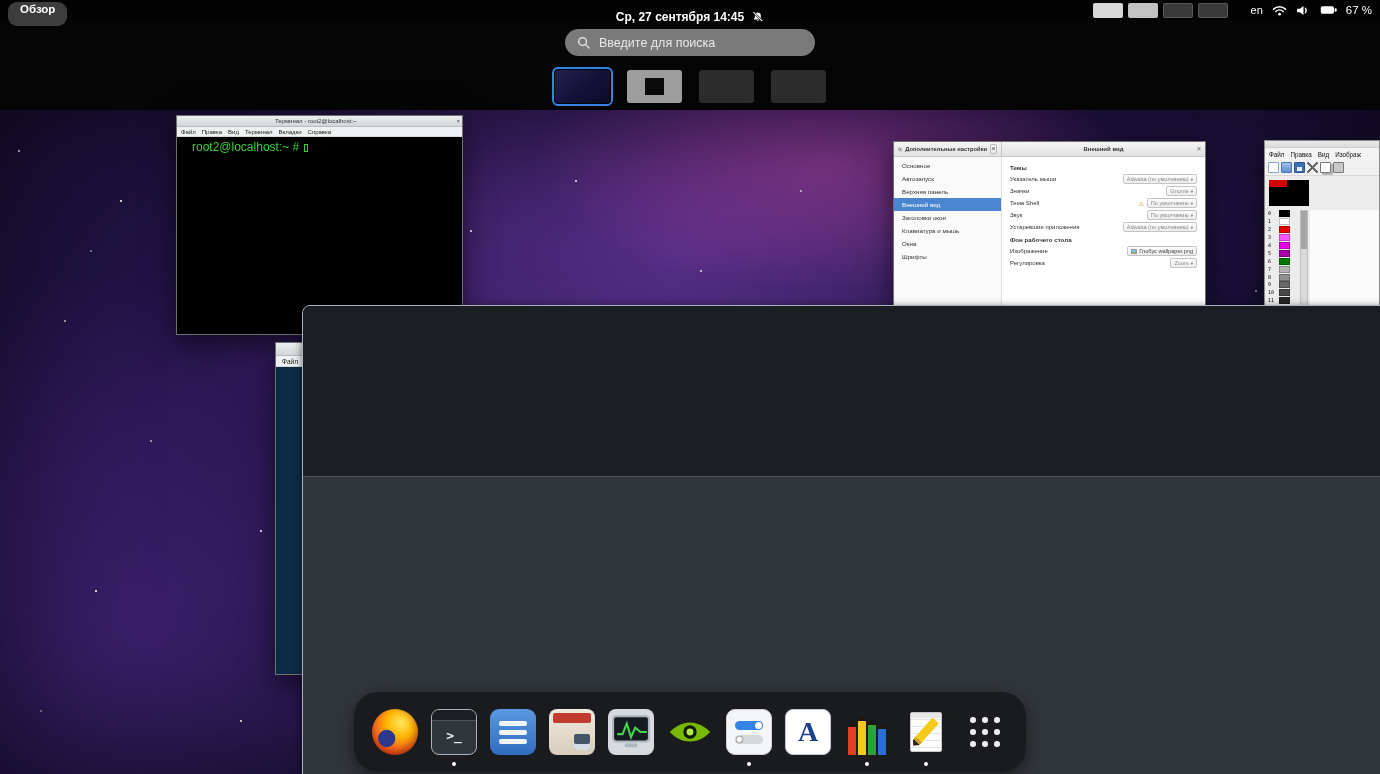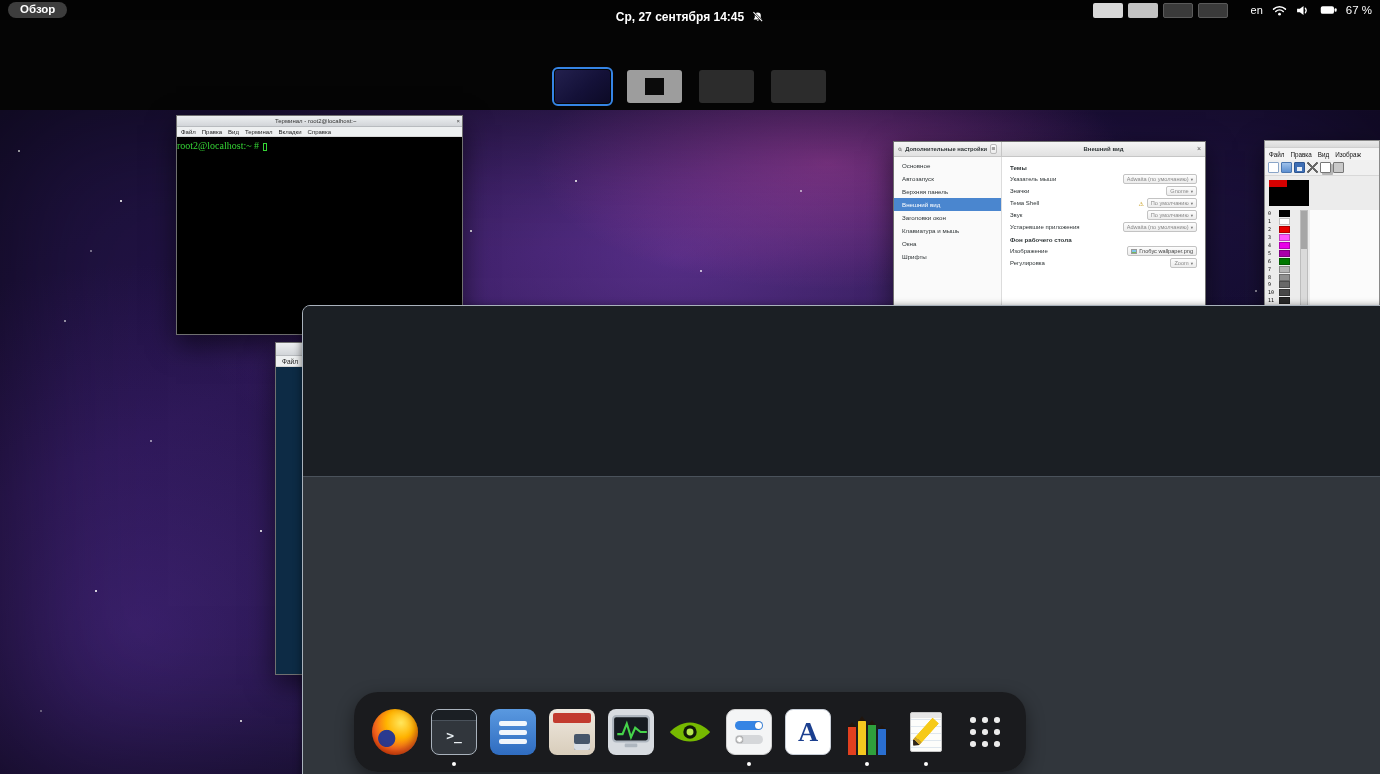--- a/index.html
+++ b/index.html
@@ -2,21 +2,21 @@
 <html><head>
 <meta charset="utf-8">
 <style>
   *{margin:0;padding:0;box-sizing:border-box}
   html,body{background:#000}
   #screen{position:relative;width:1380px;height:774px;overflow:hidden;background:#050505;
     font-family:"Liberation Sans",sans-serif;color:#fff}
 
   
   .topbar{position:absolute;top:0;left:0;right:0;height:20px;background:#030303;z-index:60}
-  .overview-pill{position:absolute;left:8px;top:2px;height:16px;line-height:15px;padding:0 12px;
+  .overview-pill{position:absolute;left:8px;top:2px;height:24px;line-height:15px;padding:0 12px;
     border-radius:9px;background:#3d3d3d;font-size:11.5px;font-weight:700;color:#fff}
   .clock-area{position:absolute;left:50%;top:7px;transform:translateX(-50%);height:20px;
     display:flex;align-items:center;gap:8px;font-size:12px;font-weight:700}
   .top-right{position:absolute;right:8px;top:0;height:20px;display:flex;align-items:center;gap:9px}
   .win-btns{display:flex;gap:5px;margin-right:14px}
   .win-btn{display:inline-block;width:30px;height:15px;border-radius:2px}
   .win-btn.light{background:#d8d8d8}
   .win-btn.lighter{background:#c2c2c2}
   .win-btn.dark{background:#3a3a3a;border:1px solid #5a5a5a}
   .kb{font-size:11px}
@@ -66,22 +66,22 @@
     border-bottom:1px solid #b8bbbf;color:#333}
   .titlebar .title{flex:1;text-align:center;white-space:nowrap;overflow:hidden}
   .tb-btn{color:#444;padding:0 2px;line-height:1}
   .menubar{display:flex;align-items:center;background:#eef0f1;border-bottom:1px solid #d8d8d8;color:#222}
   .menu-item{white-space:nowrap}
 
   
   #terminal-window{left:176px;top:115px;width:287px;height:220px}
   #terminal-window .titlebar{height:11px;font-size:6px}
   #terminal-window .menubar{height:10px;font-size:6px;gap:6px;padding-left:4px}
-  .term-body{position:absolute;top:21px;left:0;right:0;bottom:0;background:#000;padding:3px 0;
-    font-family:Liberation Serif, serif;font-size:10px;color:#35d435;white-space:pre}
+  .term-body{position:absolute;top:21px;left:0;right:0;bottom:0;background:#000;padding:3px 15px;
+    font-family:Liberation Sans, sans-serif;font-size:12px;color:#35d435;white-space:pre}
   .cursor{display:inline-block;width:4px;height:8px;border:1px solid #35d435;vertical-align:middle;margin-left:1px}
 
   
   #tweaks-window{left:893px;top:141px;width:313px;height:218px}
   .tw-headerbar{height:15px;display:flex;background:linear-gradient(#f5f5f5,#e1e1e1);border-bottom:1px solid #c6c6c6}
   .tw-head-left{width:108px;display:flex;align-items:center;gap:3px;padding:0 4px;border-right:1px solid #c6c6c6}
   .tw-head-title{font-size:5.8px;font-weight:700;color:#2e3436;white-space:nowrap}
   .menu-btn{margin-left:auto;width:10px;height:10px;border:1px solid #bbb;border-radius:2px;
     background:linear-gradient(#fbfbfb,#ececec);font-size:6.5px;line-height:8px;text-align:center;color:#555}
   .tw-head-right{flex:1;position:relative;display:flex;align-items:center;justify-content:center}
@@ -243,20 +243,29 @@
       <span class="sysicon">
         <svg width="17" height="10" viewBox="0 0 18 10">
           <rect x="0.8" y="1" width="14" height="8" rx="2" fill="#fff"></rect>
           <rect x="15.4" y="3.2" width="2.2" height="3.6" rx="1" fill="#fff"></rect>
         </svg>
       </span>
       <span class="batt-label">67 %</span>
     </div>
   </div>
 
+  <div class="search-row">
+    <div class="search-pill">
+      <svg width="13" height="13" viewBox="0 0 14 14">
+        <circle cx="6" cy="6" r="4.2" fill="none" stroke="#dcdcdc" stroke-width="1.6"></circle>
+        <line x1="9.2" y1="9.2" x2="13" y2="13" stroke="#dcdcdc" stroke-width="1.6" stroke-linecap="round"></line>
+      </svg>
+      <span>Введите для поиска</span>
+    </div>
+  </div>
 
   <div class="ws-row">
       <div class="ws-thumb ws-wallpaper active"></div>
       <div class="ws-thumb ws-window">
         <span class="ws-win"></span>
       </div>
       <div class="ws-thumb ws-empty"></div>
       <div class="ws-thumb ws-empty"></div>
     </div>
 

